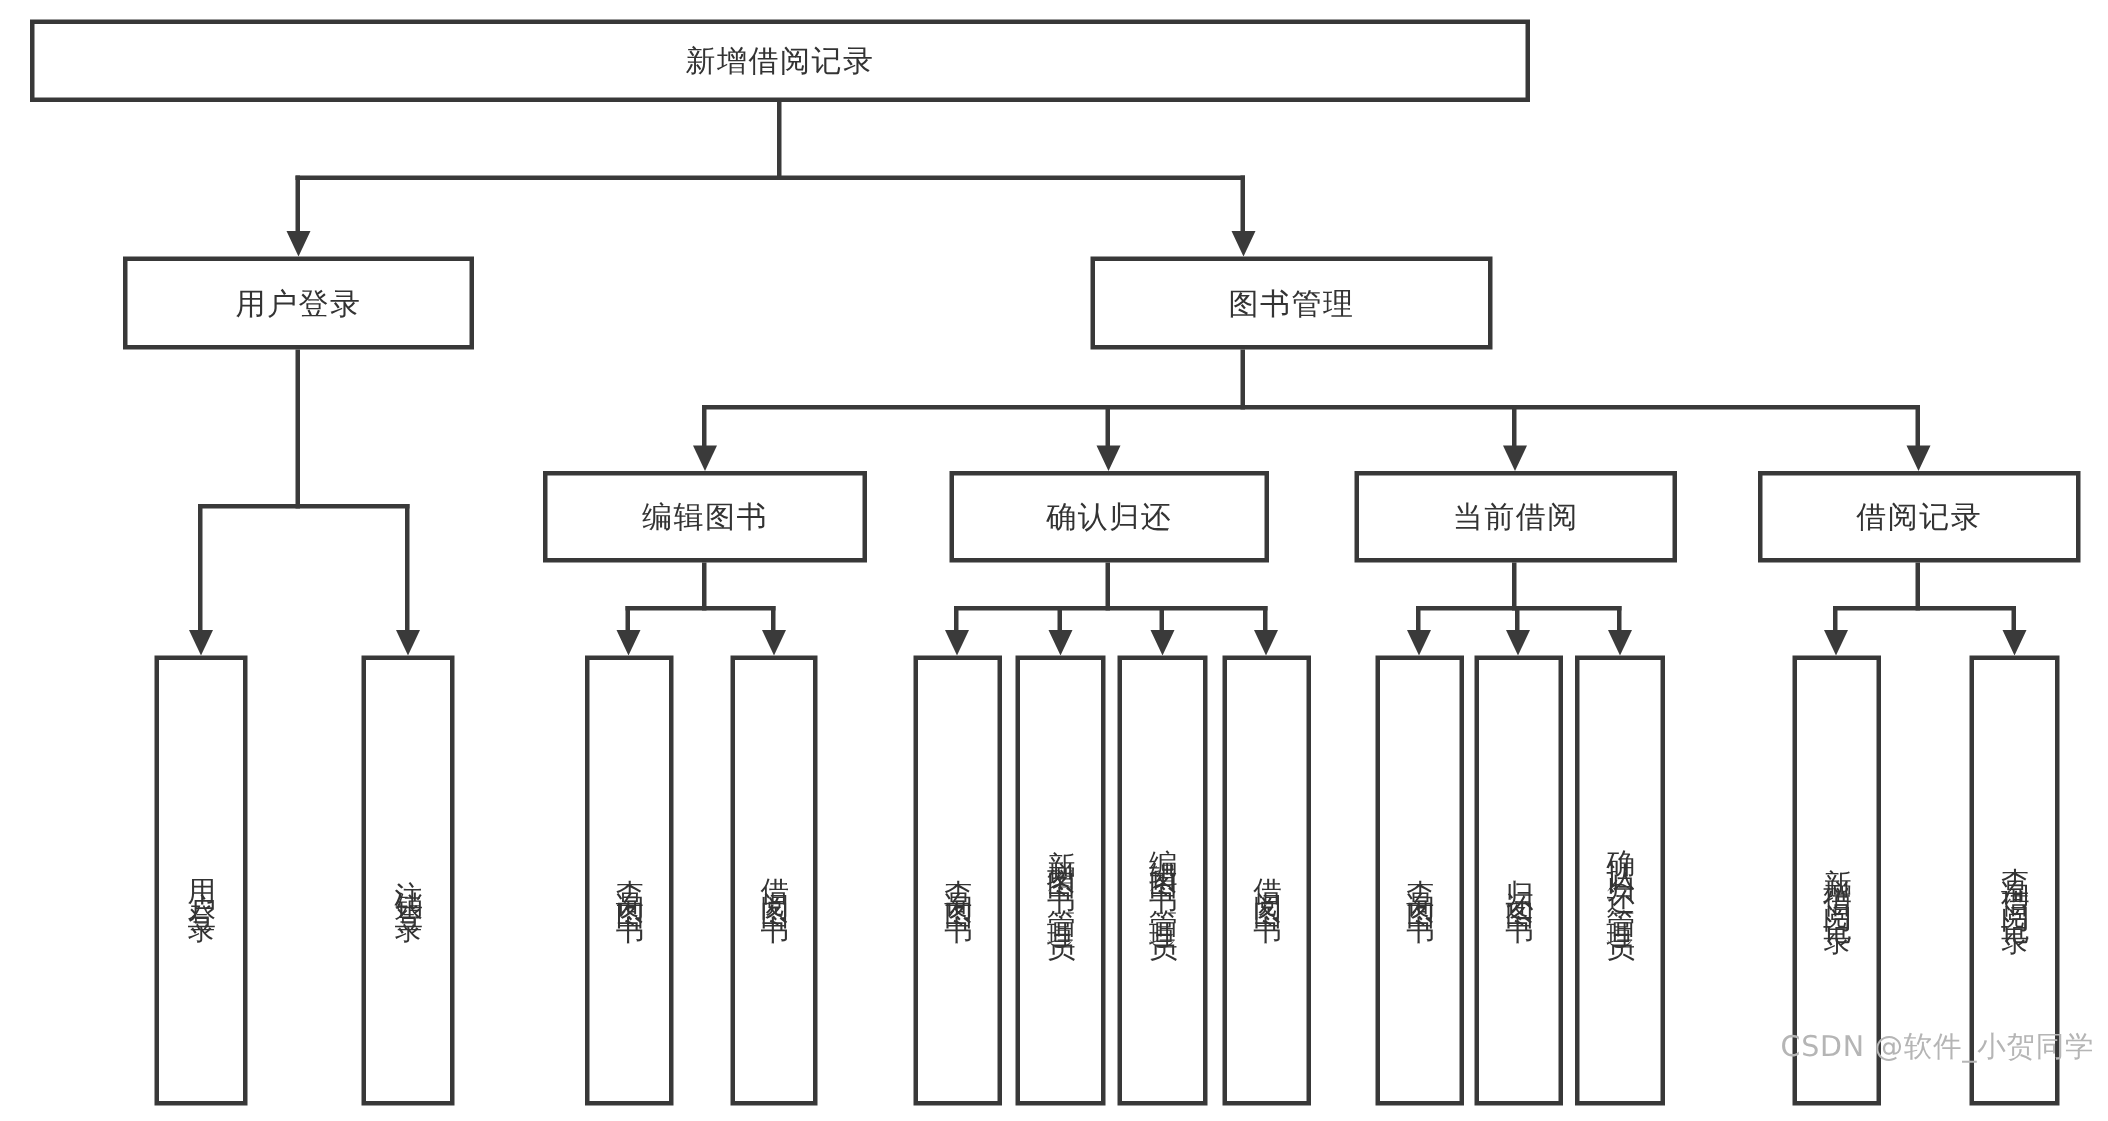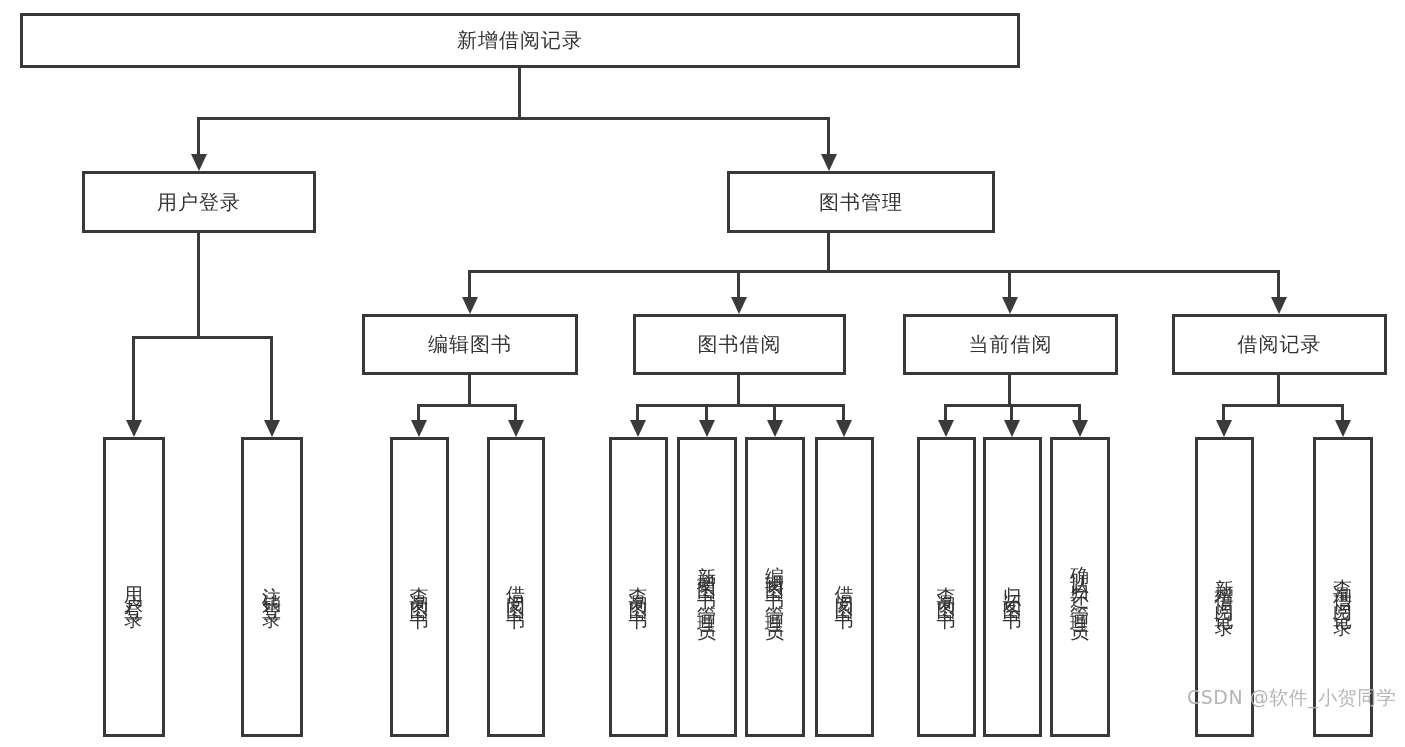--- a/index.html
+++ b/index.html
@@ -66,21 +66,21 @@
   <div class="vl" style="left:1277px;top:270px;height:29px;"></div>
   <div class="ar" style="left:462px;top:297px;"></div>
   <div class="ar" style="left:731px;top:297px;"></div>
   <div class="ar" style="left:1002px;top:297px;"></div>
   <div class="ar" style="left:1271px;top:297px;"></div>
 
   <div class="box" style="left:362px;top:314px;width:216px;height:61px;">
     <span class="hlabel">编辑图书</span>
   </div>
   <div class="box" style="left:633px;top:314px;width:213px;height:61px;">
-    <span class="hlabel">图书借阅</span>
+    <span class="hlabel">确认归还</span>
   </div>
   <div class="box" style="left:903px;top:314px;width:215px;height:61px;">
     <span class="hlabel">当前借阅</span>
   </div>
   <div class="box" style="left:1172px;top:314px;width:215px;height:61px;">
     <span class="hlabel">借阅记录</span>
   </div>
 
   <div class="vl" style="left:468px;top:375px;height:32px;"></div>
   <div class="hl" style="left:417px;top:404px;width:100px;"></div>

